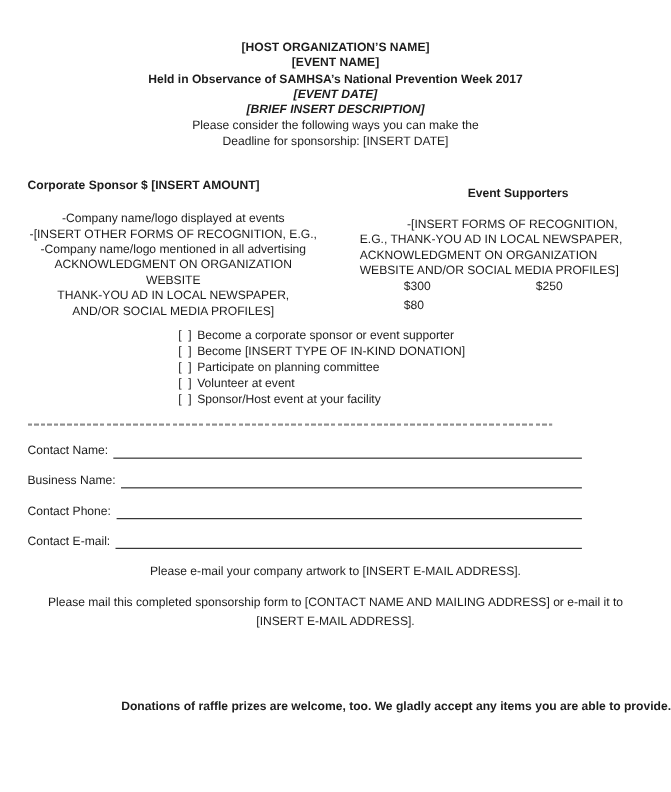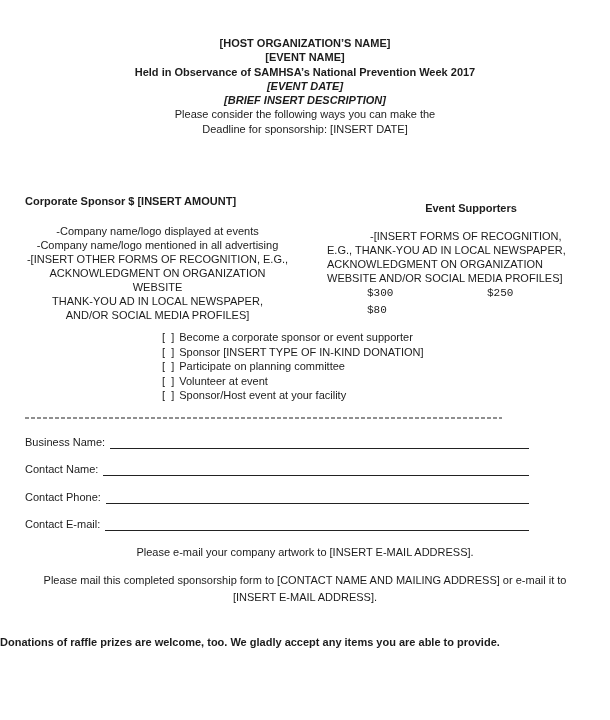--- a/index.html
+++ b/index.html
@@ -10,28 +10,28 @@
   }
   .page { width:610px; height:720px; background:#fff; }
 
   
   .header { margin-top:36px; text-align:center; }
   .doc-title { color:#b22a2a; font-weight:bold; margin-bottom:8px; letter-spacing:.2px; }
   .hline { font-weight:bold; }
   .hline.it { font-style:italic; }
 
   
-  .cols { display:flex; justify-content:space-between; padding:0 25px; margin-top:58px; }
+  .cols { display:flex; justify-content:space-between; padding:0 25px; margin-top:26px; }
   .col-left  { width:265px; }
   .col-right { width:258px; }
   .col-head-left  { font-weight:bold; text-align:left; }
   .col-head-right { font-weight:bold; text-align:center; margin-top:7px; margin-left:30px; }
   .benefits { margin-top:16px; text-align:center; line-height:14px; }
   .recognition { margin-top:14px; text-indent:43px; line-height:14px; }
-  .amounts { margin-left:40px; line-height:17px;font-family:Liberation Mono, monospace; }
+  .amounts { margin-left:40px; line-height:17px; }
   .amt-row span { display:inline-block; }
   .amt-cell-1 { width:120px; }
 
   
   .checklist { margin-left:162px; margin-top:8px; line-height:14.5px; }
   .check-row { display:flex; }
   .checkbox { white-space:pre; margin-right:5px; }
 
   
   .divider {
@@ -40,21 +40,21 @@
   }
 
   
   .fields { margin:16px 0 0 25px; width:504px; }
   .field-row { display:flex; align-items:flex-end; height:14px; margin-bottom:13.5px; }
   .field-line { flex:1 1 auto; border-bottom:1.4px solid #222; margin-left:5px; height:12px; }
 
   
   .footer-artwork { text-align:center; margin-top:12px; }
   .footer-mail { text-align:center; margin:13px 24px 0 24px; line-height:16.5px; }
-  .footer-raffle { text-align:left; font-weight:bold; margin-top:30px; }
+  .footer-raffle { text-align:right; font-weight:bold; margin-top:62px; }
 </style>
 </head>
 <body>
 
 <div class="page">
 
   <div class="header">
     <div class="hline">[HOST ORGANIZATION’S NAME]</div>
     <div class="hline">[EVENT NAME]</div>
     <div class="hline">Held in Observance of SAMHSA’s National Prevention Week 2017</div>
@@ -62,22 +62,22 @@
     <div class="hline it">[BRIEF INSERT DESCRIPTION]</div>
     <div>Please consider the following ways you can make the</div>
     <div>Deadline for sponsorship: [INSERT DATE]</div>
   </div>
 
   <div class="cols">
     <div class="col-left">
       <div class="col-head-left">Corporate Sponsor $ [INSERT AMOUNT]</div>
       <div class="benefits">
         <div>-Company name/logo displayed at events</div>
+        <div>-[INSERT OTHER FORMS OF RECOGNITION, E.G.,</div>
         <div>-Company name/logo mentioned in all advertising</div>
-        <div>-[INSERT OTHER FORMS OF RECOGNITION, E.G.,</div>
         <div>ACKNOWLEDGMENT ON ORGANIZATION WEBSITE</div>
         <div>THANK-YOU AD IN LOCAL NEWSPAPER,</div>
         <div>AND/OR SOCIAL MEDIA PROFILES]</div>
       </div>
     </div>
     <div class="col-right">
       <div class="col-head-right">Event Supporters</div>
       <div class="recognition">-[INSERT FORMS OF RECOGNITION, E.G., THANK-YOU AD IN LOCAL NEWSPAPER, ACKNOWLEDGMENT ON ORGANIZATION WEBSITE AND/OR SOCIAL MEDIA PROFILES]</div>
       <div class="amounts">
         <div class="amt-row">
@@ -90,45 +90,45 @@
     </div>
   </div>
 
   <div class="checklist">
     <div class="check-row">
       <span class="checkbox">[  ]</span>
       <span>Become a corporate sponsor or event supporter</span>
     </div>
     <div class="check-row">
       <span class="checkbox">[  ]</span>
-      <span>Sponsor [INSERT TYPE OF IN-KIND DONATION]</span>
+      <span>Become [INSERT TYPE OF IN-KIND DONATION]</span>
     </div>
     <div class="check-row">
       <span class="checkbox">[  ]</span>
       <span>Participate on planning committee</span>
     </div>
     <div class="check-row">
       <span class="checkbox">[  ]</span>
       <span>Volunteer at event</span>
     </div>
     <div class="check-row">
       <span class="checkbox">[  ]</span>
       <span>Sponsor/Host event at your facility</span>
     </div>
   </div>
 
   <div class="divider"></div>
 
   <div class="fields">
     <div class="field-row">
-      <span>Business Name:</span>
+      <span>Contact Name:</span>
       <div class="field-line"></div>
     </div>
     <div class="field-row">
-      <span>Contact Name:</span>
+      <span>Business Name:</span>
       <div class="field-line"></div>
     </div>
     <div class="field-row">
       <span>Contact Phone:</span>
       <div class="field-line"></div>
     </div>
     <div class="field-row">
       <span>Contact E-mail:</span>
       <div class="field-line"></div>
     </div>

